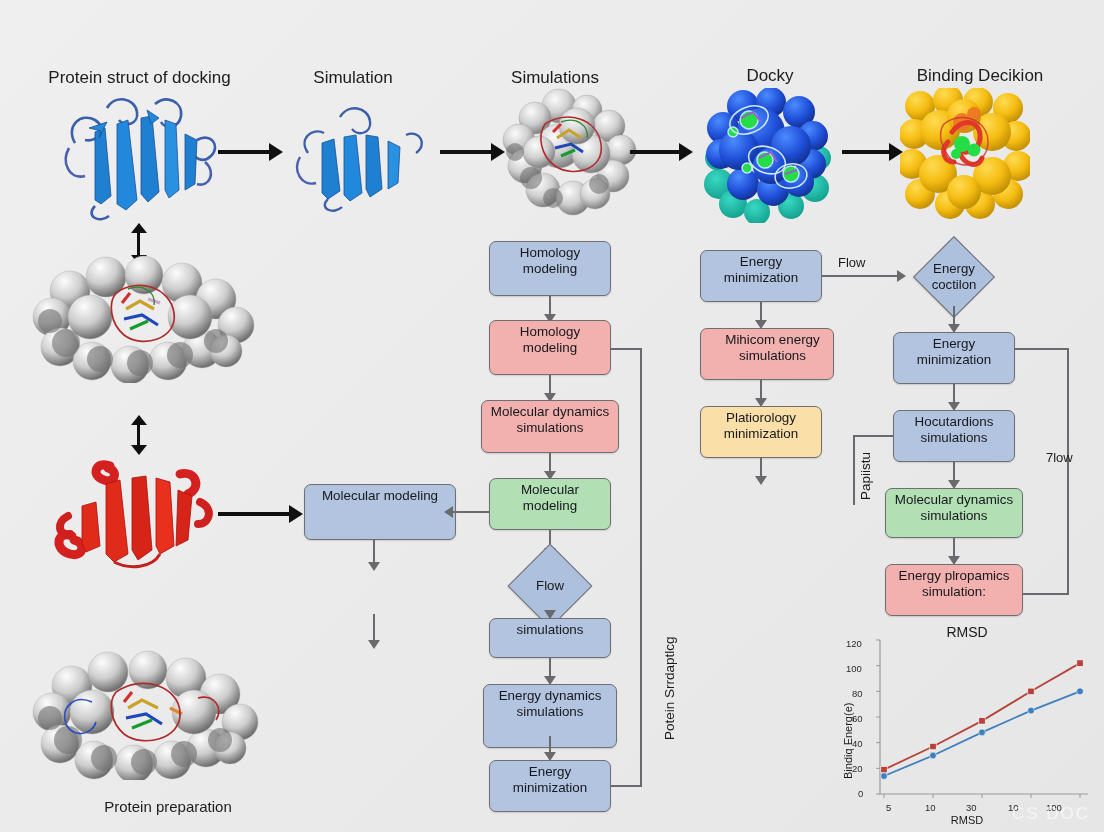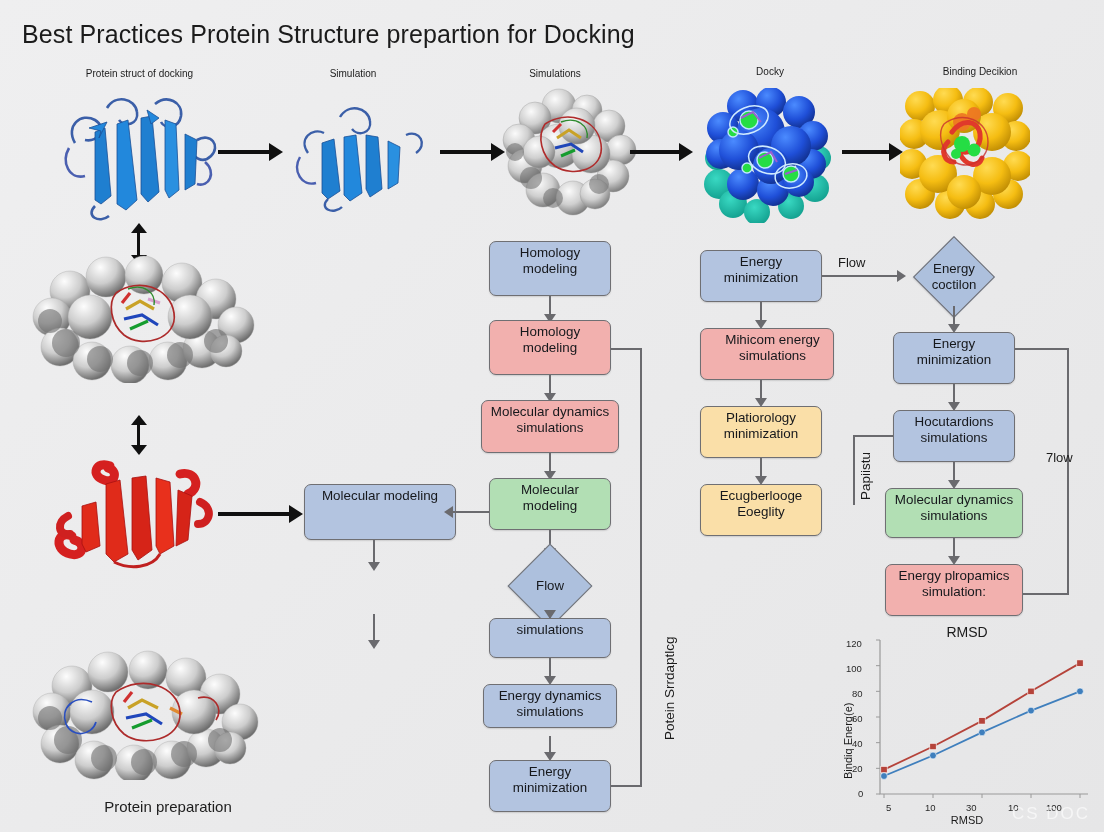--- a/index.html
+++ b/index.html
@@ -17,21 +17,21 @@
   .abs { position:absolute; }
 
   
   .title {
     left:22px; top:20px; font-size:25px; color:#1b1b1b;
     font-family:"Liberation Sans", sans-serif; font-weight:400;
     letter-spacing:.1px; white-space:nowrap;
   }
 
   
-  .cap { font-size:10px; color:#1c1c1c; text-align:center;
+  .cap { font-size:17px; color:#1c1c1c; text-align:center;
          font-family:"Liberation Sans", sans-serif; white-space:nowrap; }
 
   .sidecap { font-size:15px; color:#1d1d1d; text-align:center;
              font-family:"Liberation Sans", sans-serif; white-space:nowrap; }
 
   
   .node {
     position:absolute;
     border:1.3px solid #6f6f73;
     border-radius:7px;
@@ -122,21 +122,20 @@
 
   .wmark { position:absolute; right:14px; bottom:8px; font-size:17px;
            color:rgba(255,255,255,.62); font-family:"Liberation Sans", sans-serif;
            letter-spacing:2px; }
 </style>
 </head>
 <body>
 
 <div id="root">
 
-  <div class="abs title">Best Practices Protein Structure prepartion for Docking</div>
 
   <div class="abs cap" style="left:42px; top:68px; width:195px;">Protein struct of docking</div>
   <div class="abs cap" style="left:258px; top:68px; width:190px;">Simulation</div>
   <div class="abs cap" style="left:460px; top:68px; width:190px;">Simulations</div>
   <div class="abs cap" style="left:680px; top:66px; width:180px;">Docky</div>
   <div class="abs cap" style="left:880px; top:66px; width:200px;">Binding Decikion</div>
 
   <div class="mol" style="left:55px; top:88px;">
     <svg width="175" height="135" viewBox="0 0 175 135">
       <g fill="none" stroke="#3b5fa8" stroke-width="2.6">
@@ -504,21 +503,21 @@
   </div>
   <div class="vline" style="left:549px; top:616px; height:18px;"></div>
   <div class="arrowdown" style="left:544px; top:610px;"></div>
 
   <div class="node n-blue" style="left:489px; top:618px; width:122px; height:40px;">
     <span>simulations</span>
   </div>
   <div class="vline" style="left:549px; top:658px; height:22px;"></div>
   <div class="arrowdown" style="left:544px; top:676px;"></div>
 
-  <div class="node n-blue" style="left:483px; top:684px; width:134px; height:44px;border-radius:7px;">
+  <div class="node n-blue" style="left:483px; top:684px; width:134px; height:64px;border-radius:7px;">
     <span>
       <span>Energy dynamics</span><br><span>simulations</span>
     </span>
   </div>
   <div class="vline" style="left:549px; top:736px; height:20px;"></div>
   <div class="arrowdown" style="left:544px; top:752px;"></div>
 
   <div class="node n-blue" style="left:489px; top:760px; width:122px; height:52px;">
     <span>
       <span>Energy</span><br><span>minimization</span>
@@ -547,25 +546,20 @@
   <div class="arrowdown" style="left:755px; top:398px;"></div>
 
   <div class="node n-orange" style="left:700px; top:406px; width:122px; height:52px;">
     <span>
       <span>Platiorology</span><br><span>minimization</span>
     </span>
   </div>
   <div class="vline" style="left:760px; top:458px; height:22px;"></div>
   <div class="arrowdown" style="left:755px; top:476px;"></div>
 
-  <div class="node n-orange" style="left:700px; top:484px; width:122px; height:52px;">
-    <span>
-      <span>Ecugberlooge</span><br><span>Eoeglity</span>
-    </span>
-  </div>
 
   <div class="hline" style="left:822px; top:275px; width:78px;"></div>
   <div class="arrowright" style="left:897px; top:270px;"></div>
   <div class="edgelbl" style="left:838px; top:255px;">Flow</div>
 
   <div class="hline" style="left:853px; top:435px; width:48px;"></div>
   <div class="vline" style="left:853px; top:435px; height:70px;"></div>
   <div class="vlbl" style="left:858px; top:500px;">Papiistu</div>
 
   <div class="diamond" style="left:888px; top:248px; width:132px; height:58px;">

